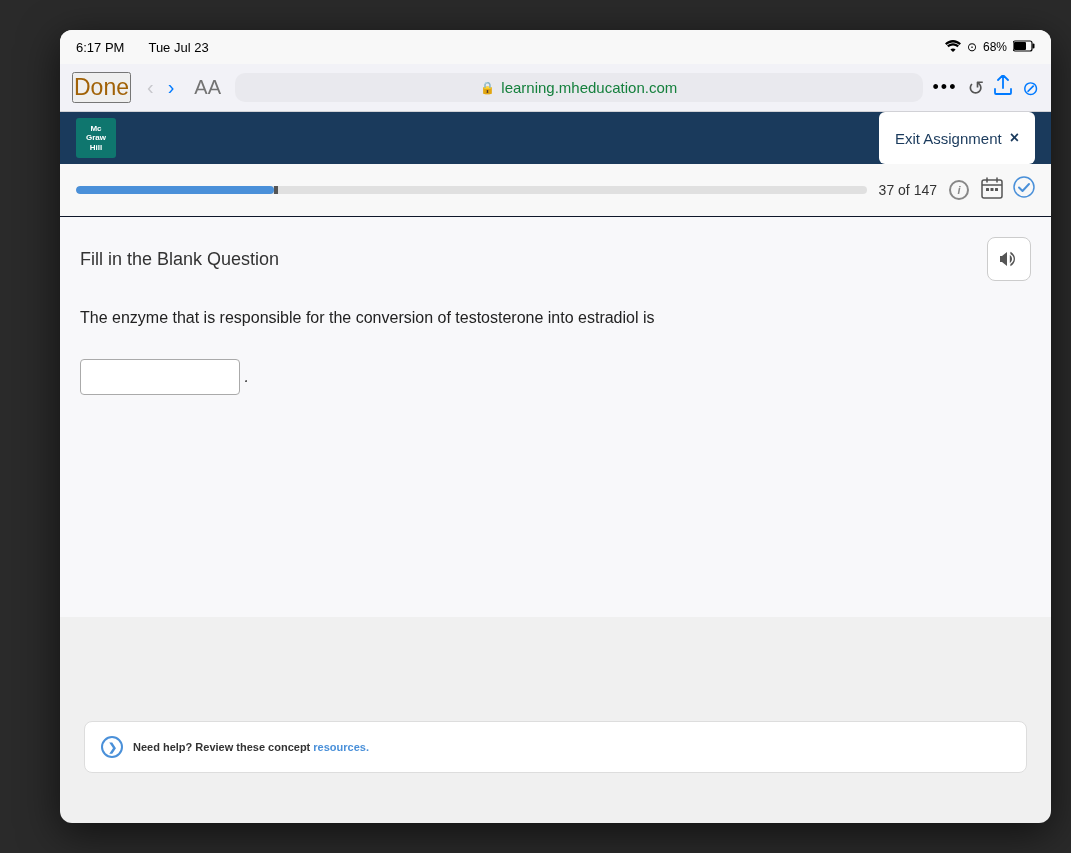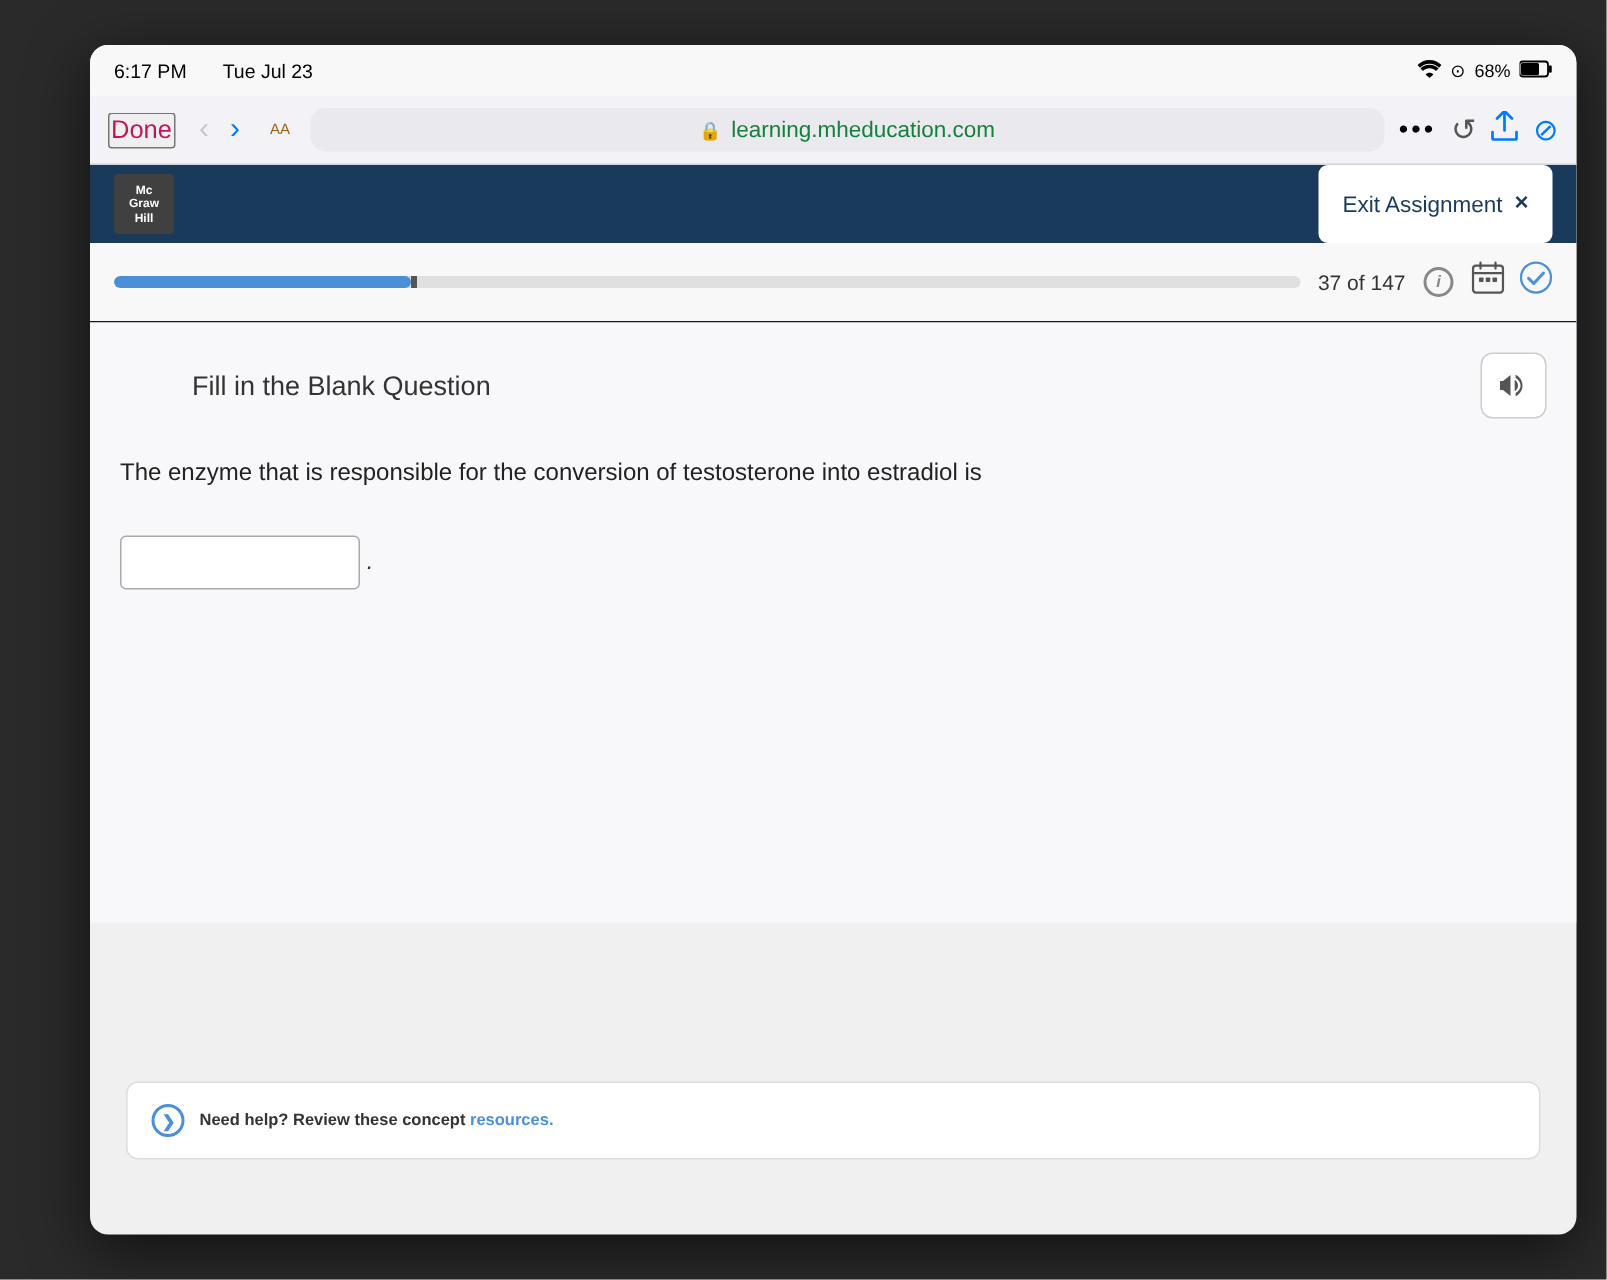--- a/index.html
+++ b/index.html
@@ -51,43 +51,43 @@
     
     .browser-chrome {
       background: #f2f2f7;
       border-bottom: 1px solid #d1d1d6;
       padding: 8px 12px;
       display: flex;
       align-items: center;
       gap: 10px;
     }
     .browser-done {
-      color: #be185d;
-      font-size: 17px;
+      color: #a16207;
+      font-size: 23px;
       font-weight: 400;
       cursor: pointer;
     }
     .browser-nav {
       display: flex;
       gap: 2px;
     }
     .nav-btn {
       background: none;
       border: none;
       color: #007aff;
       font-size: 20px;
       padding: 2px 6px;
       cursor: pointer;
     }
     .nav-btn.disabled {
       color: #c7c7cc;
     }
     .browser-aa {
-      color: #a16207;
-      font-size: 10px;
+      color: #737373;
+      font-size: 20px;
       font-weight: 500;
       margin: 0 4px;
     }
     .address-bar {
       flex: 1;
       background: #e9e9ee;
       border-radius: 10px;
       padding: 6px 12px;
       display: flex;
       align-items: center;
@@ -120,21 +120,21 @@
       background: #1a3a5c;
       height: 52px;
       display: flex;
       align-items: center;
       justify-content: space-between;
       padding: 0 16px;
     }
     .mgh-logo {
       width: 40px;
       height: 40px;
-      background: #404040;
+      background: #0f766e;
       display: flex;
       align-items: center;
       justify-content: center;
       border-radius: 3px;
       flex-direction: column;
     }
     .mgh-logo-text {
       color: white;
       font-size: 8px;
       font-weight: 700;
@@ -354,21 +354,21 @@
         <svg width="22" height="22" viewBox="0 0 22 22" fill="none">
           <circle cx="11" cy="11" r="10" stroke="#4a90d9" stroke-width="1.5"></circle>
           <path d="M6 11.5l3.5 3.5L16 8" stroke="#4a90d9" stroke-width="2" stroke-linecap="round" stroke-linejoin="round"></path>
         </svg>
       </button>
     </div>
   </div>
 
   <div style="background: #f8f8fa; padding: 20px 20px; min-height: 400px; position: relative;">
     <div class="question-type">
-      <span style="font-size: 18px; font-weight: 500; color: #333; margin-left: 48px;">Fill in the Blank Question</span>
+      <span style="font-size: 18px; font-weight: 500; color: #333;">Fill in the Blank Question</span>
       <button class="audio-btn">
         <svg width="20" height="20" viewBox="0 0 20 20" fill="none">
           <path d="M3 7H1v6h2l5 4V3L3 7z" fill="#555"></path>
           <path d="M13 10c0-1.7-.9-3.1-2.2-3.9v7.8C12.1 13.1 13 11.7 13 10z" fill="#555"></path>
           <path d="M16 10c0-3.2-1.9-5.9-4.6-7.2v2.2C13.4 6.1 14.7 7.9 14.7 10s-1.3 3.9-3.3 5V17.2C14.1 15.9 16 13.2 16 10z" fill="#555"></path>
         </svg>
       </button>
     </div>
 
     <p class="question-text">The enzyme that is responsible for the conversion of testosterone into estradiol is</p>

